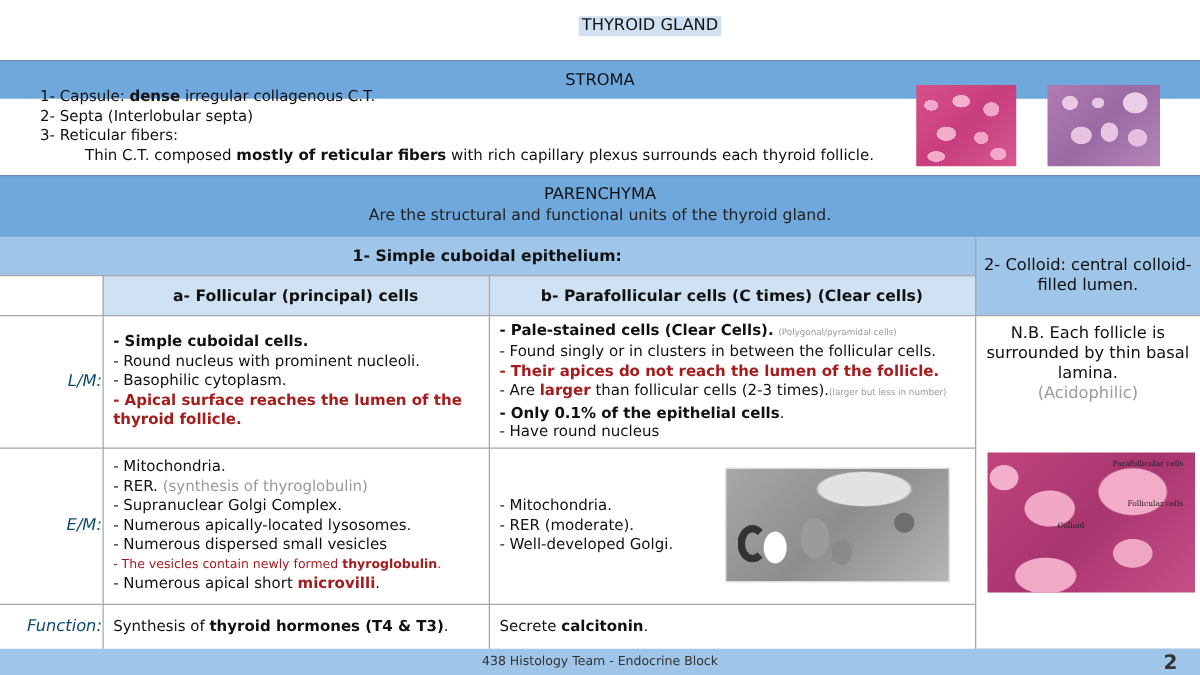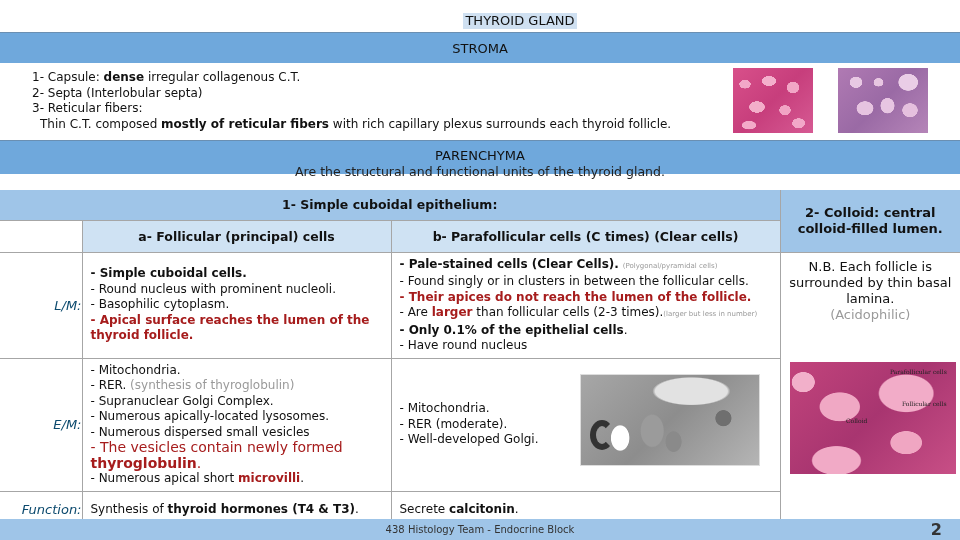--- a/index.html
+++ b/index.html
@@ -3,25 +3,25 @@
 <meta charset="utf-8">
 <style>
   * { box-sizing: border-box; margin: 0; padding: 0; }
   html, body { width: 960px; height: 540px; overflow: hidden; background: #ffffff; }
   body { font-family: "DejaVu Sans", sans-serif; color: #111; position: relative; }
 
   .title-wrap { position: absolute; top: 5px; left: 0; width: 960px; height: 32px; text-align: center; margin-left: 40px; }
   .title { display: inline-block; margin-top: 8px; background: #cfe0f1; font-size: 13px; padding: 0 2px; line-height: 16px; color: #111; }
 
   .band { position: absolute; left: 0; width: 960px; text-align: center; }
-  .stroma-band { top: 32px; height: 31px; background: #6fa8dc; border-top: 1px solid #6a8fb2; font-size: 13px; line-height: 31px; }
+  .stroma-band { top: 48px; height: 31px; background: #6fa8dc; border-top: 1px solid #6a8fb2; font-size: 13px; line-height: 31px; }
 
   .stroma-body { position: absolute; top: 63px; left: 0; width: 720px; height: 77px; font-size: 12px; line-height: 15.5px; padding-top: 7px; }
   .stroma-body .line { padding-left: 32px; white-space: nowrap; }
-  .stroma-body .line.last { padding-left: 40px; }
+  .stroma-body .line.last { padding-left: 68px; }
   .stroma-body b { font-weight: bold; }
 
   .img-box { position: absolute; border: 0; overflow: hidden; }
   .img1 { left: 733px; top: 68px; width: 80px; height: 65px;
     background:
       radial-gradient(ellipse 8px 6px at 15% 25%, #f2a8c8 70%, transparent 72%),
       radial-gradient(ellipse 10px 7px at 45% 20%, #f4b0cc 70%, transparent 72%),
       radial-gradient(ellipse 9px 8px at 75% 30%, #f2a6c6 70%, transparent 72%),
       radial-gradient(ellipse 11px 8px at 30% 60%, #f3adc9 70%, transparent 72%),
       radial-gradient(ellipse 8px 7px at 65% 65%, #f1a4c4 70%, transparent 72%),
@@ -33,35 +33,35 @@
     background:
       radial-gradient(ellipse 12px 10px at 30% 62%, #e6c3e0 68%, transparent 72%),
       radial-gradient(ellipse 10px 11px at 55% 58%, #e7c5e2 68%, transparent 72%),
       radial-gradient(ellipse 11px 10px at 80% 65%, #e5c0de 68%, transparent 72%),
       radial-gradient(ellipse 9px 8px at 20% 22%, #e8c8e3 68%, transparent 72%),
       radial-gradient(ellipse 14px 12px at 78% 22%, #eacde6 68%, transparent 72%),
       radial-gradient(ellipse 7px 6px at 45% 22%, #e7c6e1 68%, transparent 72%),
       linear-gradient(135deg, #b07ab3, #9a6aa5 50%, #b585b8);
   }
 
-  .par-band { top: 140px; height: 34px; background: #6fa8dc; border-top: 1px solid #6a8fb2; font-size: 13px; line-height: 16px; padding-top: 7px; }
+  .par-band { top: 140px; height: 50px; background: #6fa8dc; border-top: 1px solid #6a8fb2; font-size: 13px; line-height: 16px; padding-top: 7px; }
   .par-band .sub { font-size: 12.5px; color: #222; }
 
   table.grid { position: absolute; top: 190px; left: 0; width: 960px; border-collapse: collapse; font-size: 12px; }
   table.grid td { border: 1px solid #a6a6a6; vertical-align: middle; }
   .h-epi { background: #9fc5e8; height: 30px; text-align: center; font-weight: bold; font-size: 12.5px; border-top: none !important; }
-  .h-colloid { background: #9fc5e8; text-align: center; font-weight: bold; font-size: 13px; line-height: 16px; border-top: none !important; }
+  .h-colloid { background: #9fc5e8; text-align: center; font-weight: normal; font-size: 13px; line-height: 16px; border-top: none !important; }
   .h-sub { background: #cfe2f3; height: 32px; text-align: center; font-weight: bold; font-size: 12.5px; }
   .blank { background: #fff; }
   .rowlabel { text-align: right; font-size: 13px; color: #0c4a6e; font-style: italic; }
   .cell { padding: 4px 6px 4px 8px; line-height: 15.5px; font-size: 12px; }
   .red { color: #a61c1c; }
   .grey { color: #9a9a9a; }
   .tiny { font-size: 7px; color: #999; }
-  .tinyred { font-size: 14px; color: #a61c1c; }
+  .tinyred { font-size: 10px; color: #a61c1c; }
   .nb { text-align: center; padding: 6px 6px; font-size: 13px; line-height: 16px; vertical-align: top !important; }
 
   .em-img { position: absolute; left: 580px; top: 374px; width: 180px; height: 92px;
     background:
       radial-gradient(ellipse 16px 22px at 22% 70%, #ffffff 55%, transparent 60%),
       radial-gradient(ellipse 20px 28px at 40% 62%, #9b9b9b 55%, transparent 60%),
       radial-gradient(ellipse 14px 18px at 52% 74%, #8a8a8a 55%, transparent 60%),
       radial-gradient(ellipse 60px 22px at 62% 18%, #e2e2e2 60%, transparent 65%),
       radial-gradient(ellipse 14px 14px at 80% 48%, #6f6f6f 55%, transparent 60%),
       linear-gradient(135deg, #a7a7a7, #8d8d8d 50%, #b5b5b5);

